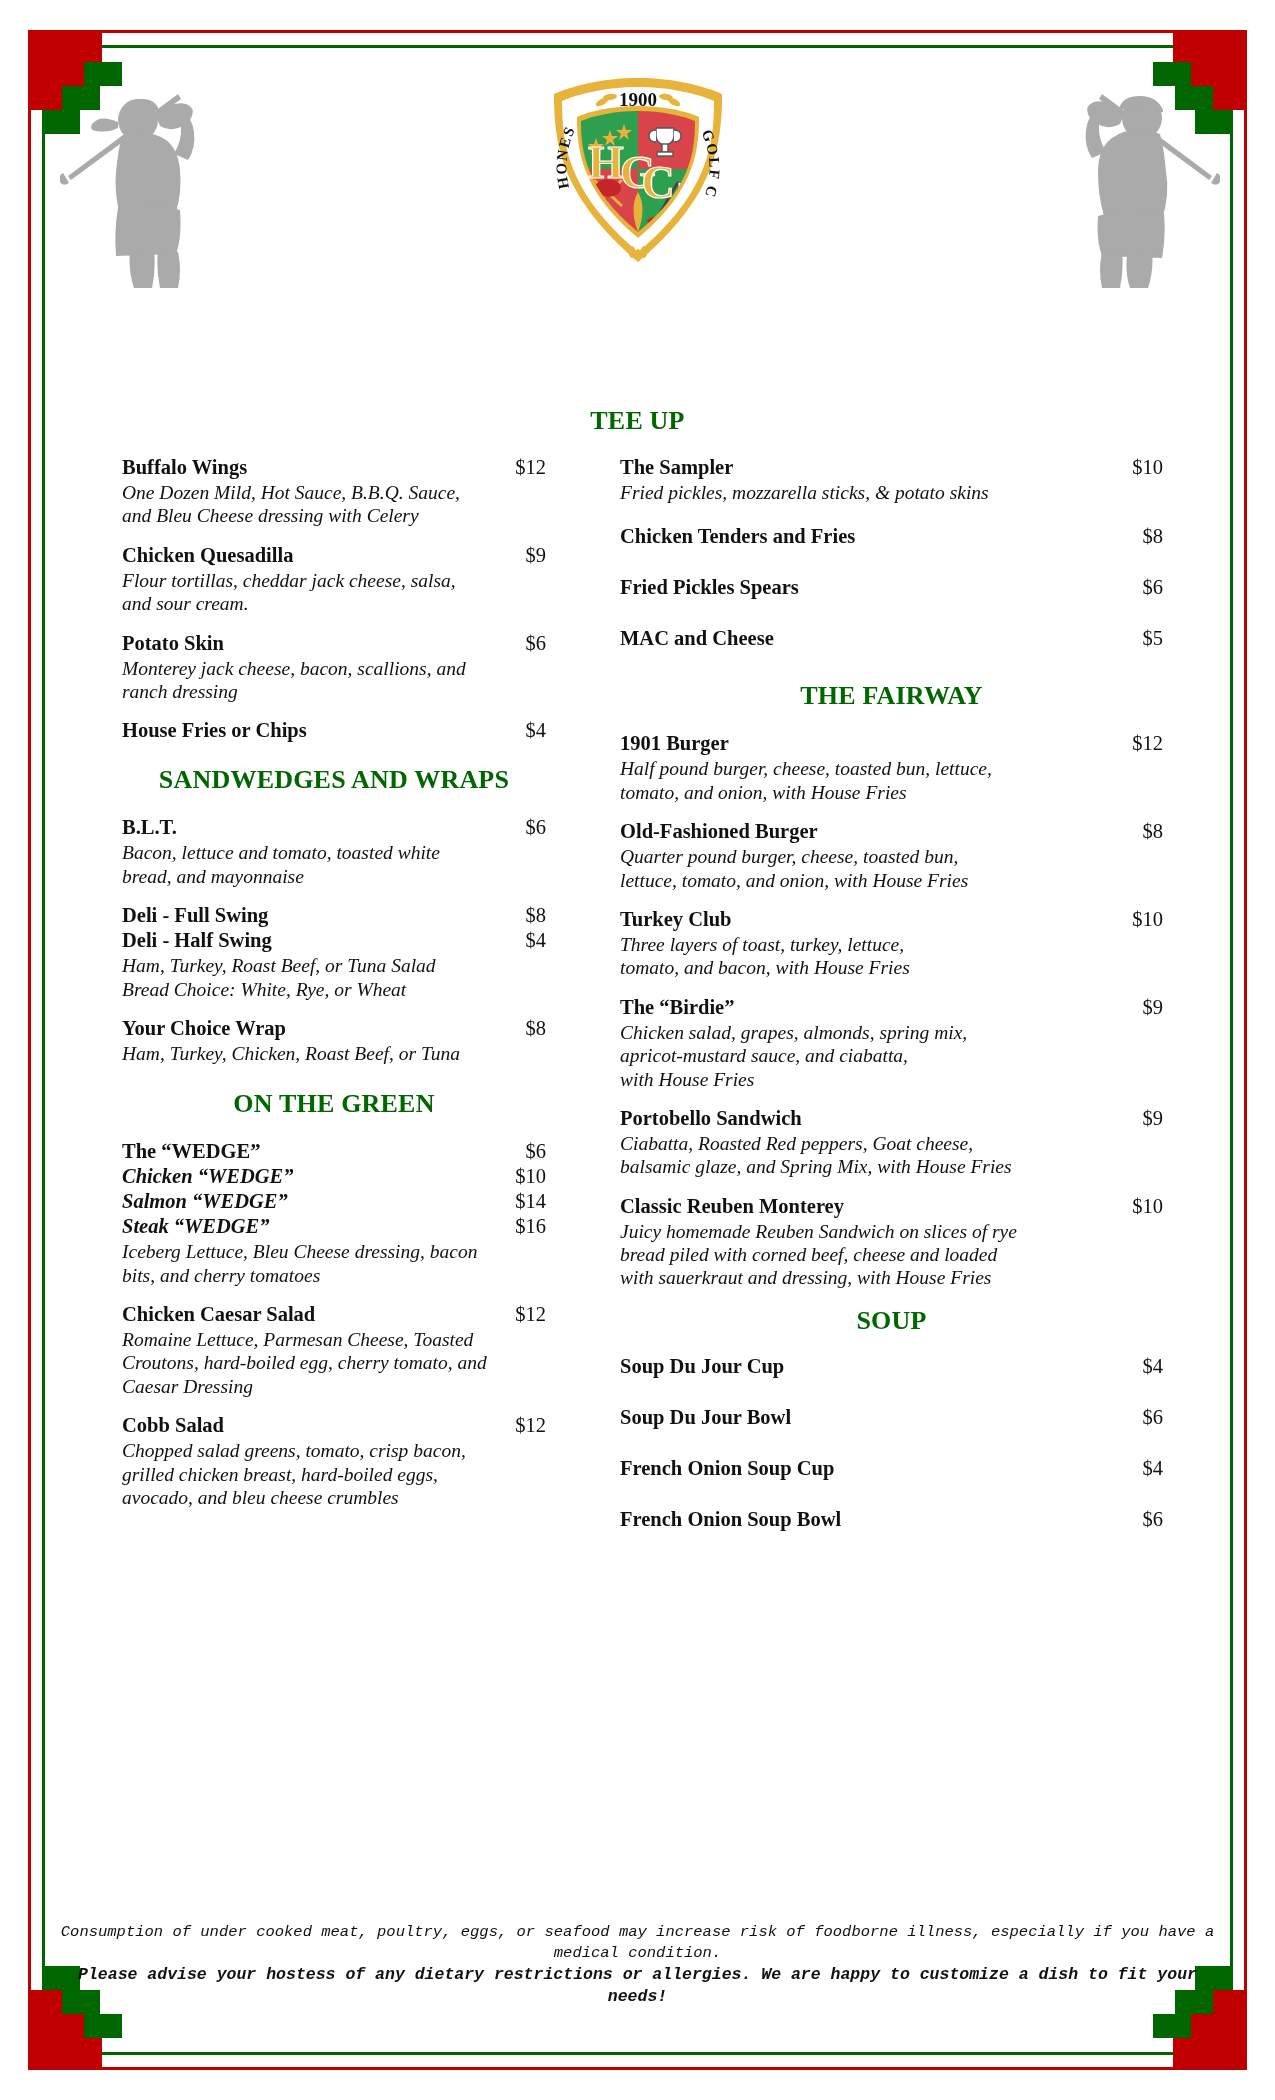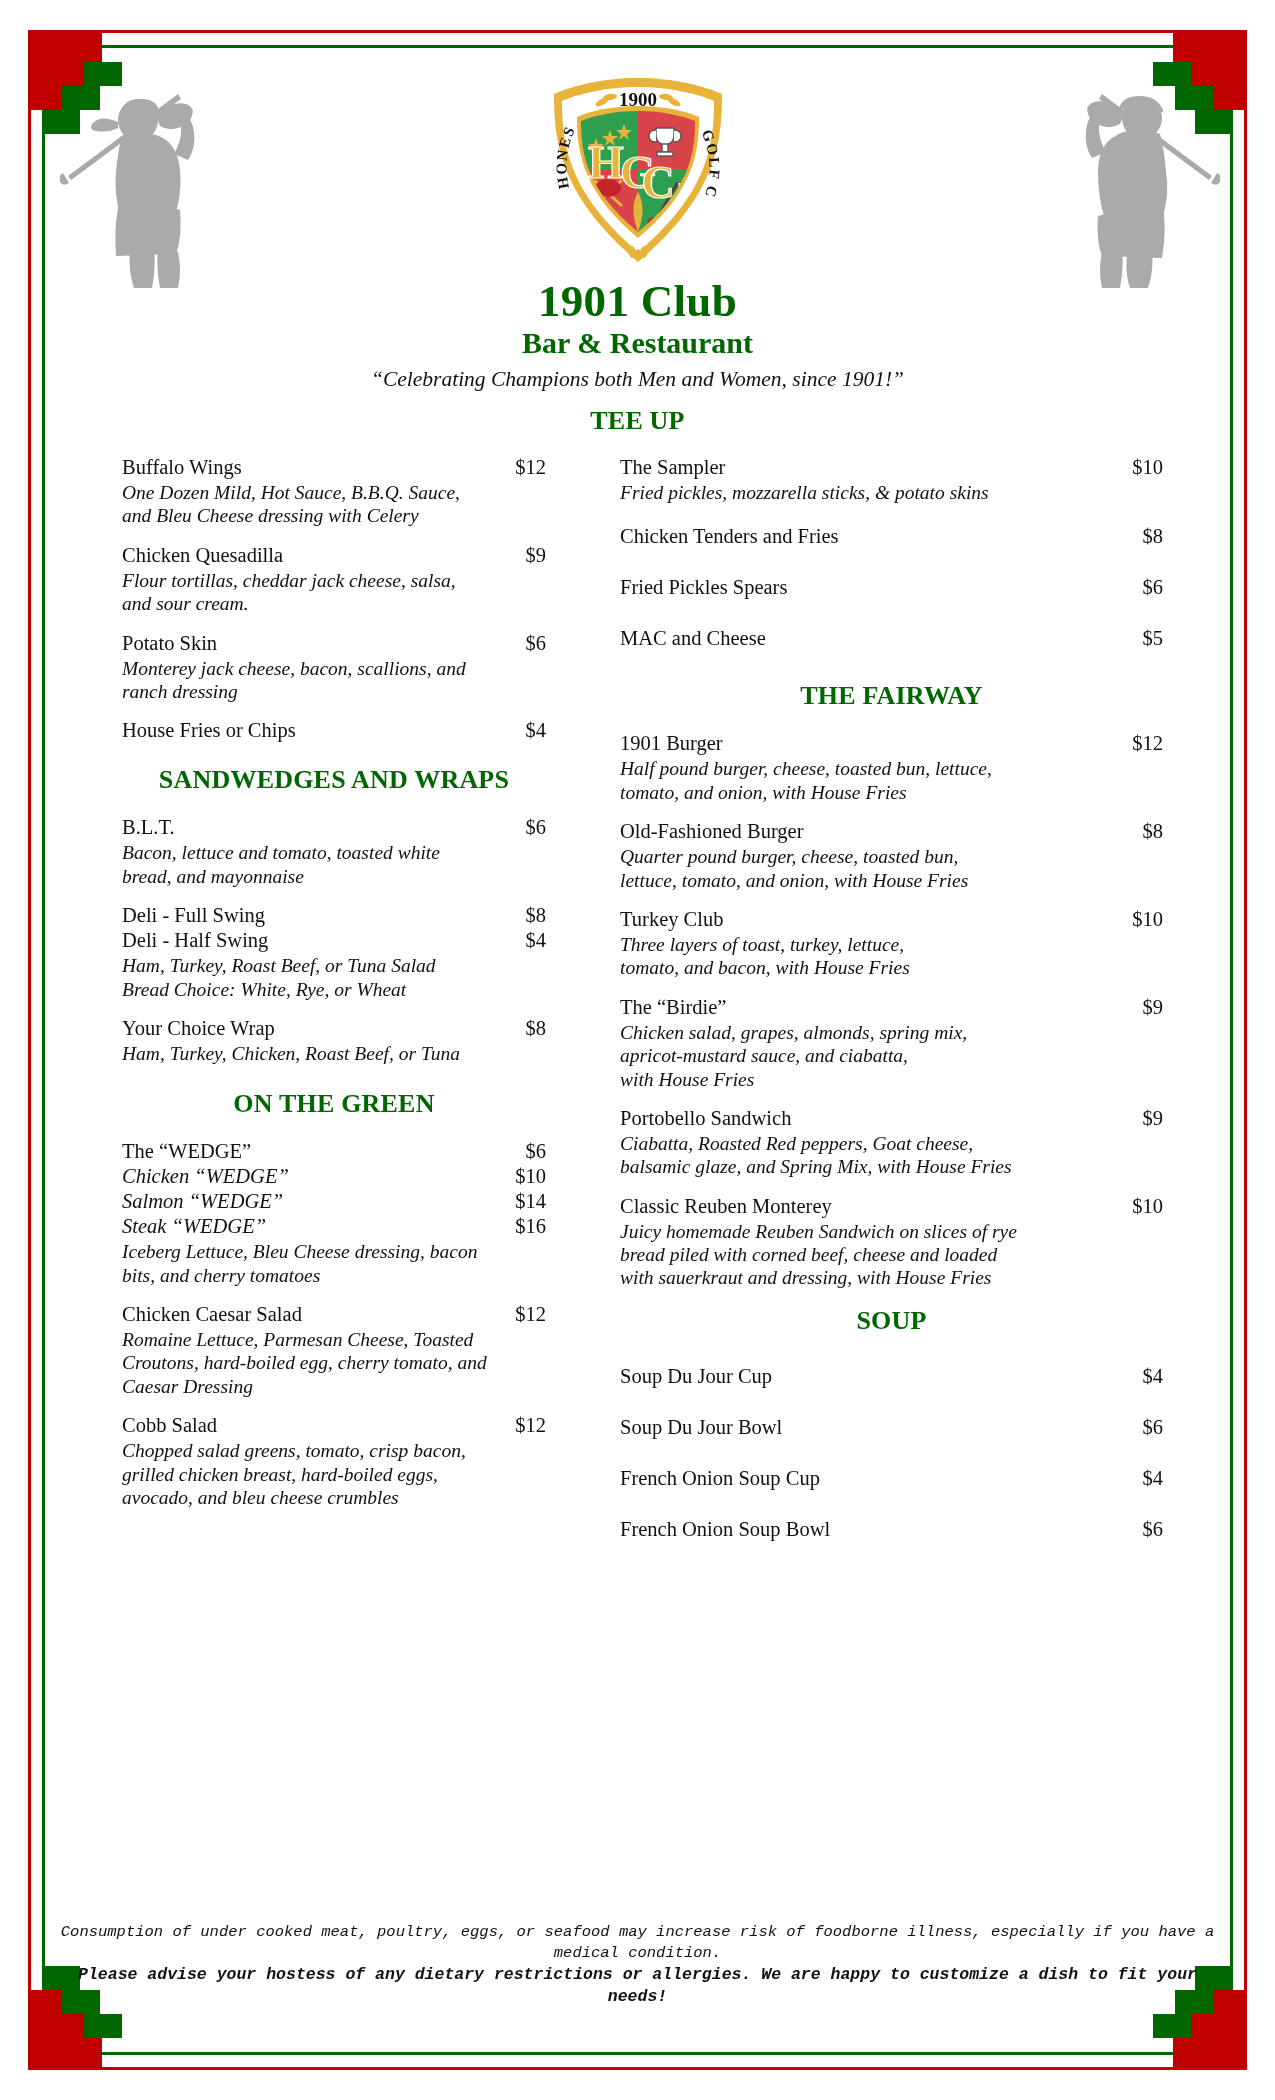--- a/index.html
+++ b/index.html
@@ -132,21 +132,21 @@
   .item.no-desc { margin-bottom: 18px; }
 
   .item-row {
     display: flex;
     align-items: baseline;
     justify-content: space-between;
     gap: 10px;
   }
   .item-name {
     font-family: "Liberation Serif", serif;
-    font-weight: normal;
+    font-weight: bold;
     font-size: 20.5px;
     color: #111111;
     line-height: 1.22;
     white-space: nowrap;
   }
   .item-name.italic { font-style: italic; }
   .item-price {
     font-family: "Liberation Serif", serif;
     font-size: 20.5px;
     color: #111111;
@@ -347,25 +347,20 @@
       </text>
 
       <g fill="#E8B33A">
         <ellipse cx="88" cy="180" rx="3" ry="6"></ellipse>
         <ellipse cx="94" cy="183" rx="3" ry="6"></ellipse>
         <ellipse cx="100" cy="180" rx="3" ry="6"></ellipse>
       </g>
     </svg>
   </div>
 
-  <div class="title-block">
-    <div class="main-title">1901 Club</div>
-    <div class="sub-title">Bar &amp; Restaurant</div>
-    <div class="tagline">“Celebrating Champions both Men and Women, since 1901!”</div>
-  </div>
 
   <div class="section-head" style="position:absolute; left:0; right:0; top:406px;">TEE UP</div>
 
   <div class="columns">
 
     <div class="col left">
 
       <div>
         <div class="item">
           <div class="item-row">
@@ -560,21 +555,21 @@
             <span class="item-name">Classic Reuben Monterey</span>
             <span class="item-price">$10</span>
           </div>
           <div class="item-desc">Juicy homemade Reuben Sandwich on slices of rye
 bread piled with corned beef, cheese and loaded
 with sauerkraut and dressing, with House Fries</div>
         </div>
       </div>
 
       <div style="margin-top:16px;">
-        <div class="section-head" style="margin-bottom:28px;">SOUP</div>
+        <div class="section-head" style="margin-bottom:18px;">SOUP</div>
         <div class="item no-desc" style="margin-bottom:26px;">
           <div class="item-row">
             <span class="item-name">Soup Du Jour Cup</span>
             <span class="item-price">$4</span>
           </div>
         </div>
         <div class="item no-desc" style="margin-bottom:26px;">
           <div class="item-row">
             <span class="item-name">Soup Du Jour Bowl</span>
             <span class="item-price">$6</span>

